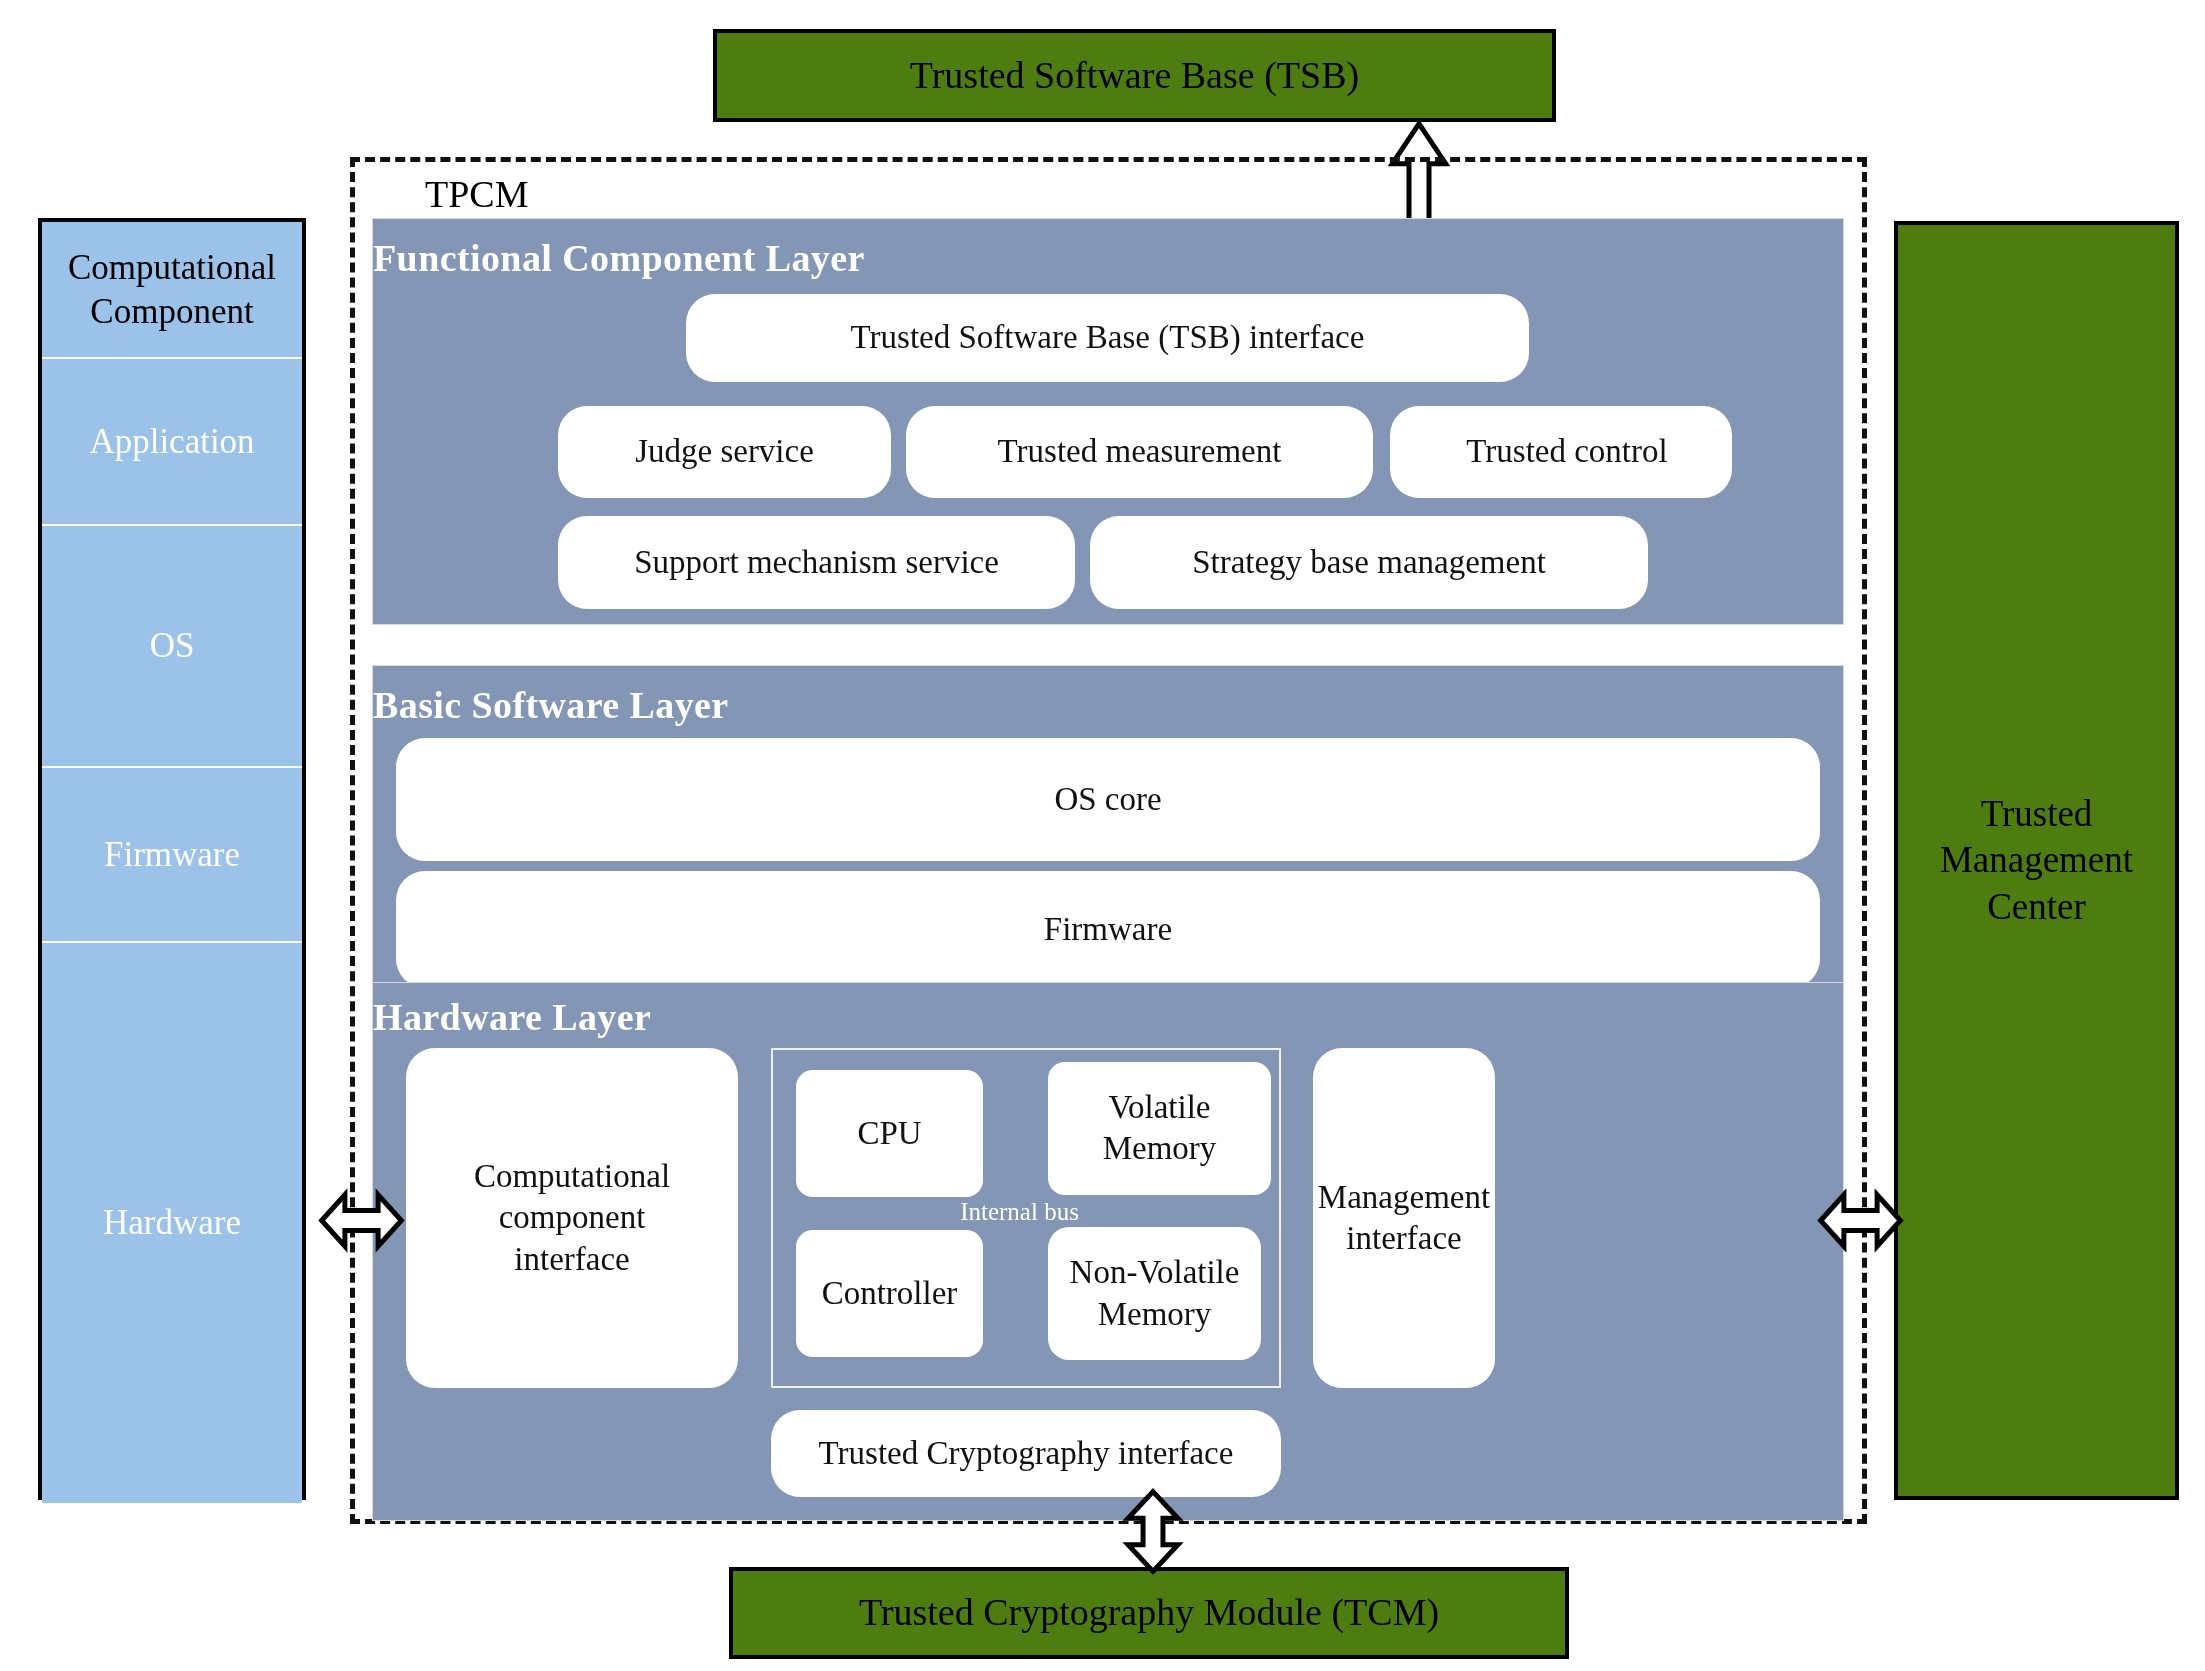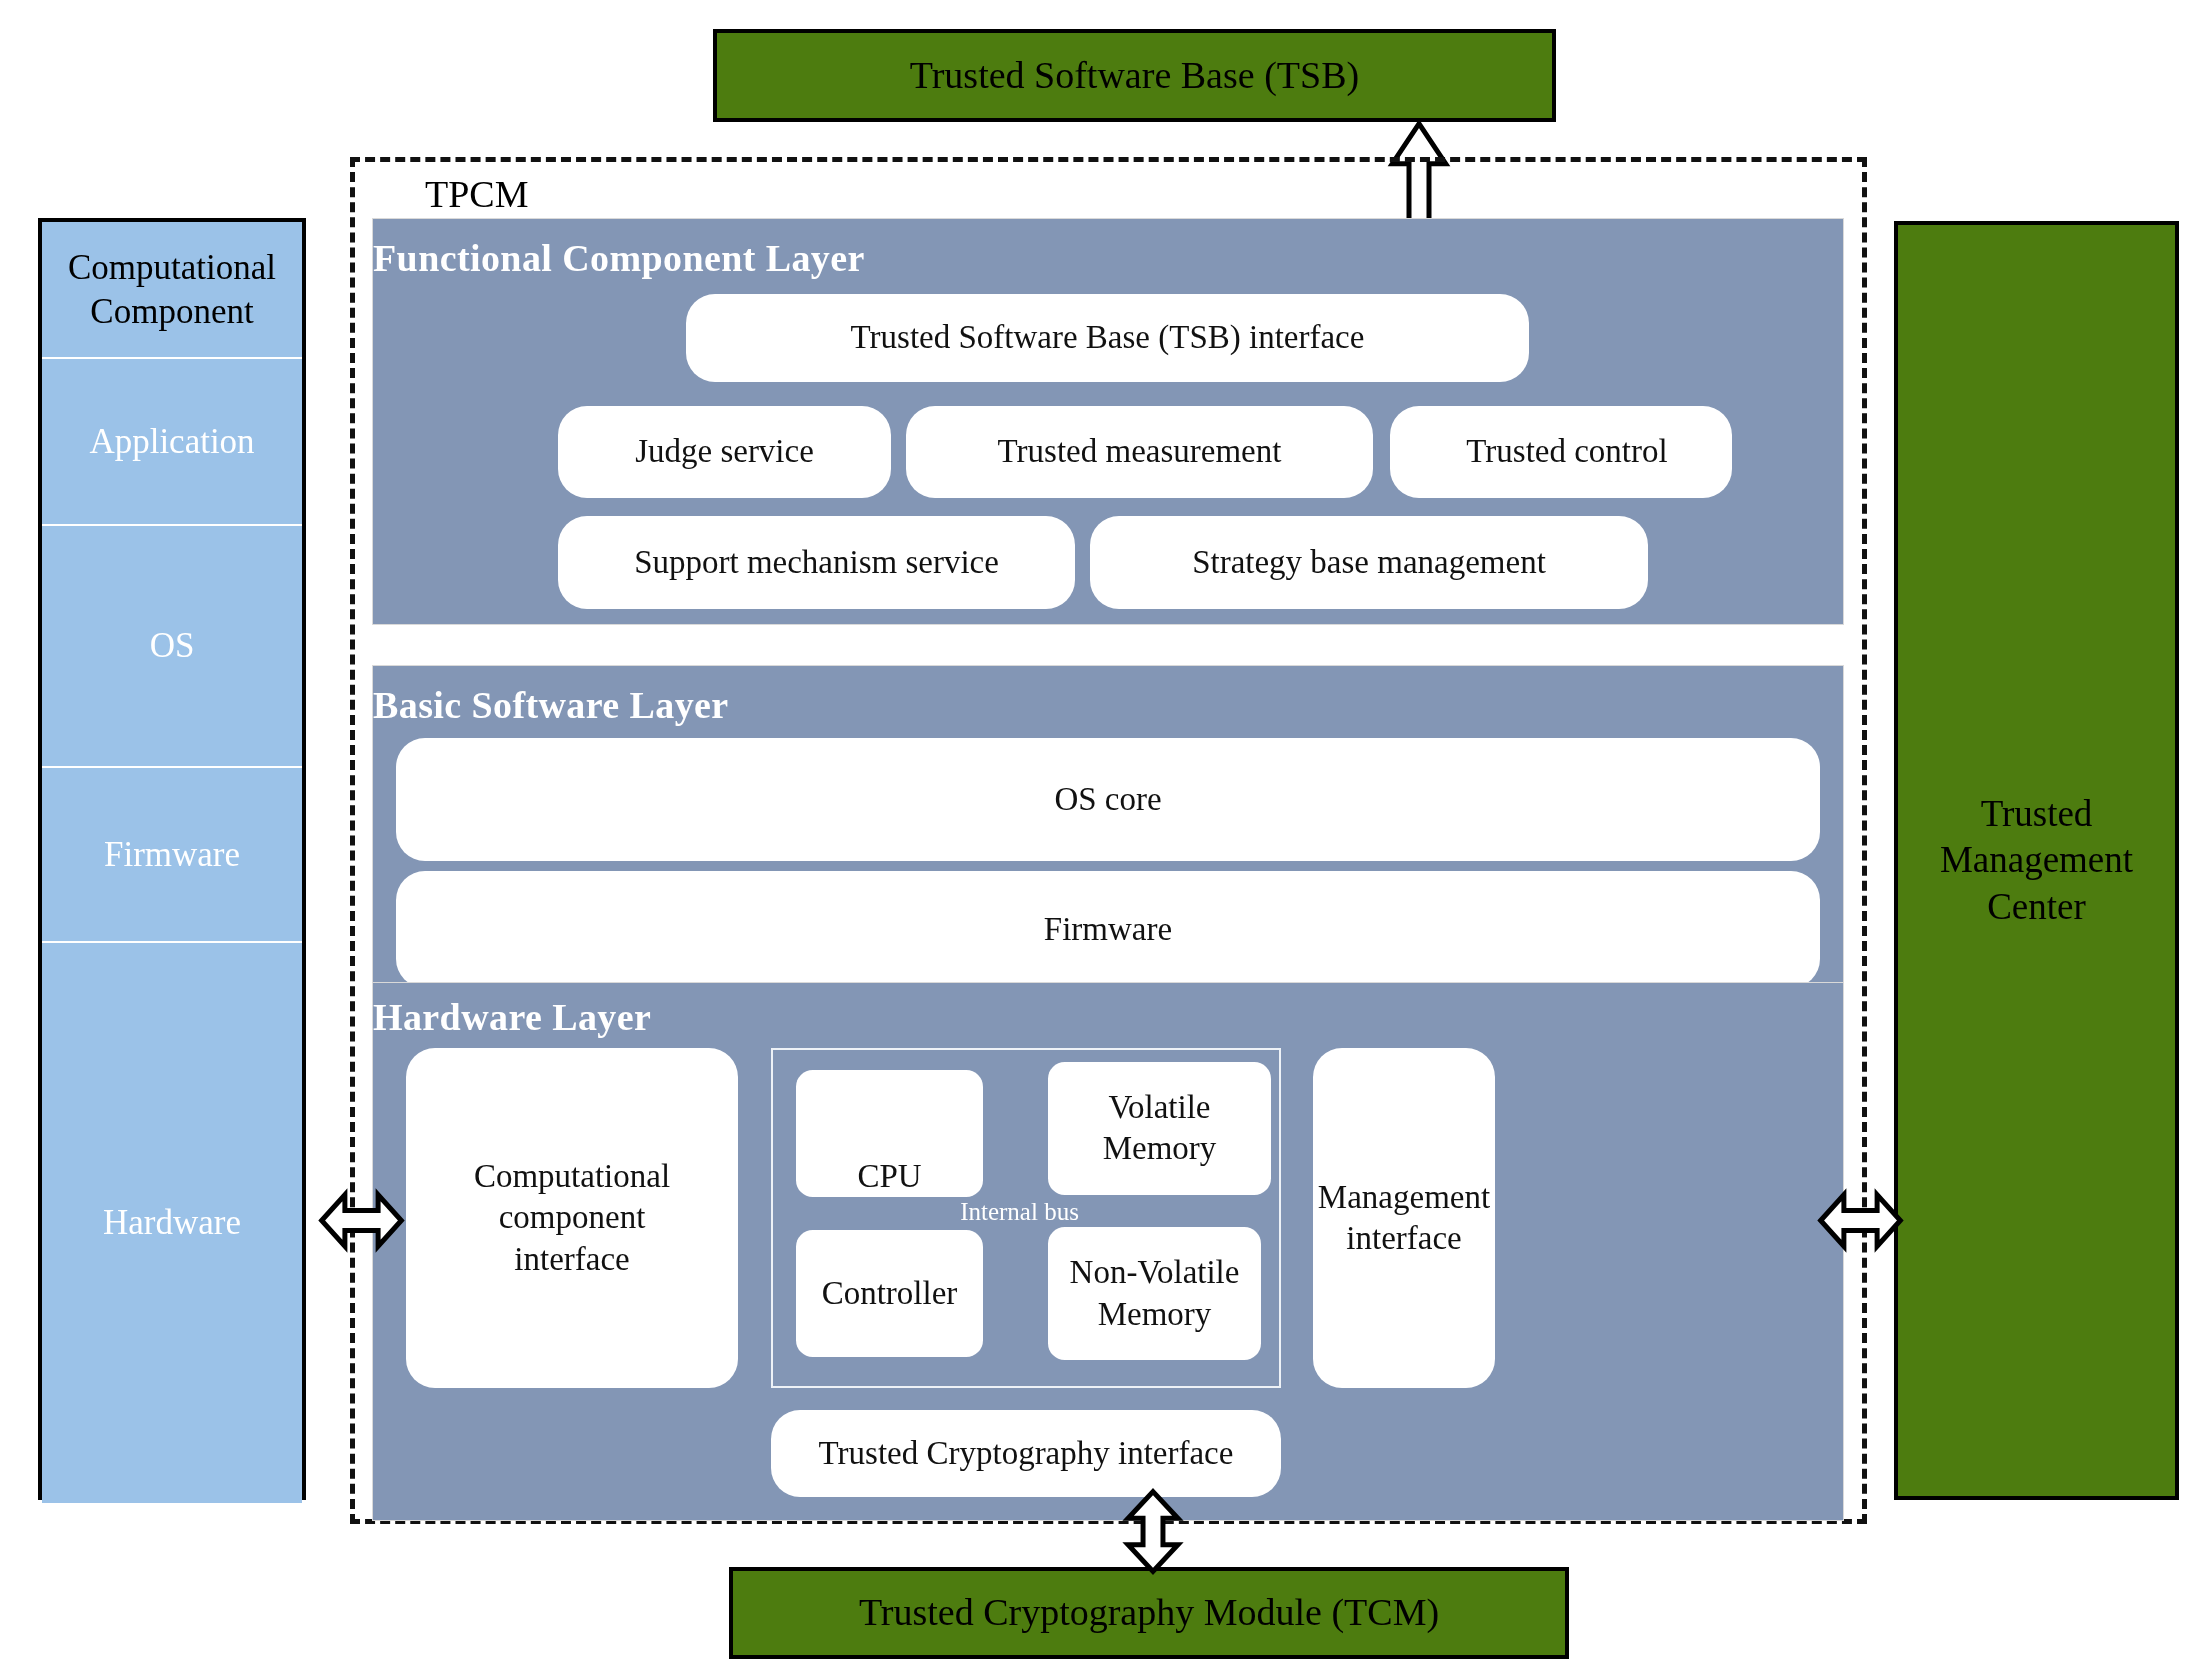--- a/index.html
+++ b/index.html
@@ -108,31 +108,31 @@
 <div class="abs layer" style="left:372px;top:982px;width:1472px;height:539px;">
   <div class="layer-title" style="margin-top:11.7px;">Hardware Layer</div>
 
   <div class="abs chip ctr" style="left:33px;top:65px;width:332px;height:340px;flex-direction:column;">
     <span>Computational</span>
     <span>component</span>
     <span>interface</span>
   </div>
 
   <div class="abs busframe" style="left:398px;top:65px;width:510px;height:340px;">
-    <div class="abs chip chip-sm ctr" style="left:23px;top:20px;width:187px;height:127px;align-items:flex-end;">
+    <div class="abs chip chip-sm ctr" style="left:23px;top:20px;width:187px;height:127px;">
       <span>CPU</span>
     </div>
     <div class="abs chip chip-sm ctr" style="left:23px;top:180px;width:187px;height:127px;">
       <span>Controller</span>
     </div>
     <div class="abs chip chip-sm ctr" style="left:275px;top:11.7px;width:223px;height:133px;flex-direction:column;">
       <span>Volatile</span>
       <span>Memory</span>
     </div>
-    <div class="abs chip chip-sm ctr" style="left:275px;top:177px;width:213px;height:133px;flex-direction:column;">
+    <div class="abs chip chip-sm ctr" style="left:275px;top:177px;width:213px;height:133px;flex-direction:column;border-radius:21px;">
       <span>Non-Volatile</span>
       <span>Memory</span>
     </div>
     <div class="abs buslabel ctr" style="left:213px;top:148px;width:67px;height:28px;white-space:nowrap;">Internal bus</div>
   </div>
 
   <div class="abs chip ctr" style="left:940px;top:65px;width:182px;height:340px;flex-direction:column;">
     <span>Management</span>
     <span>interface</span>
   </div>

